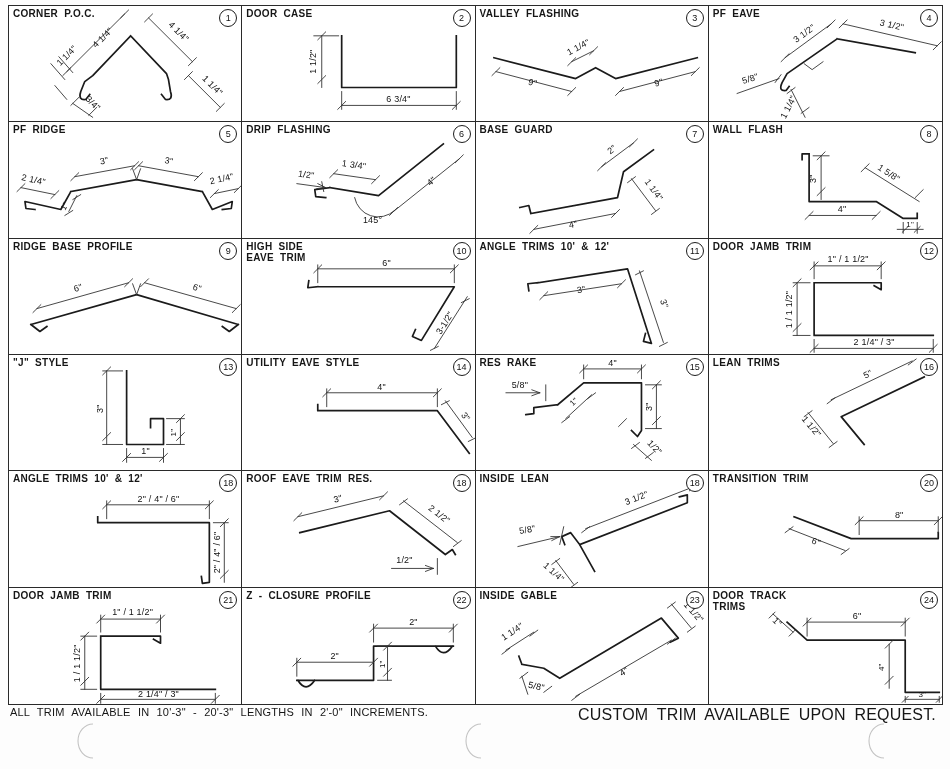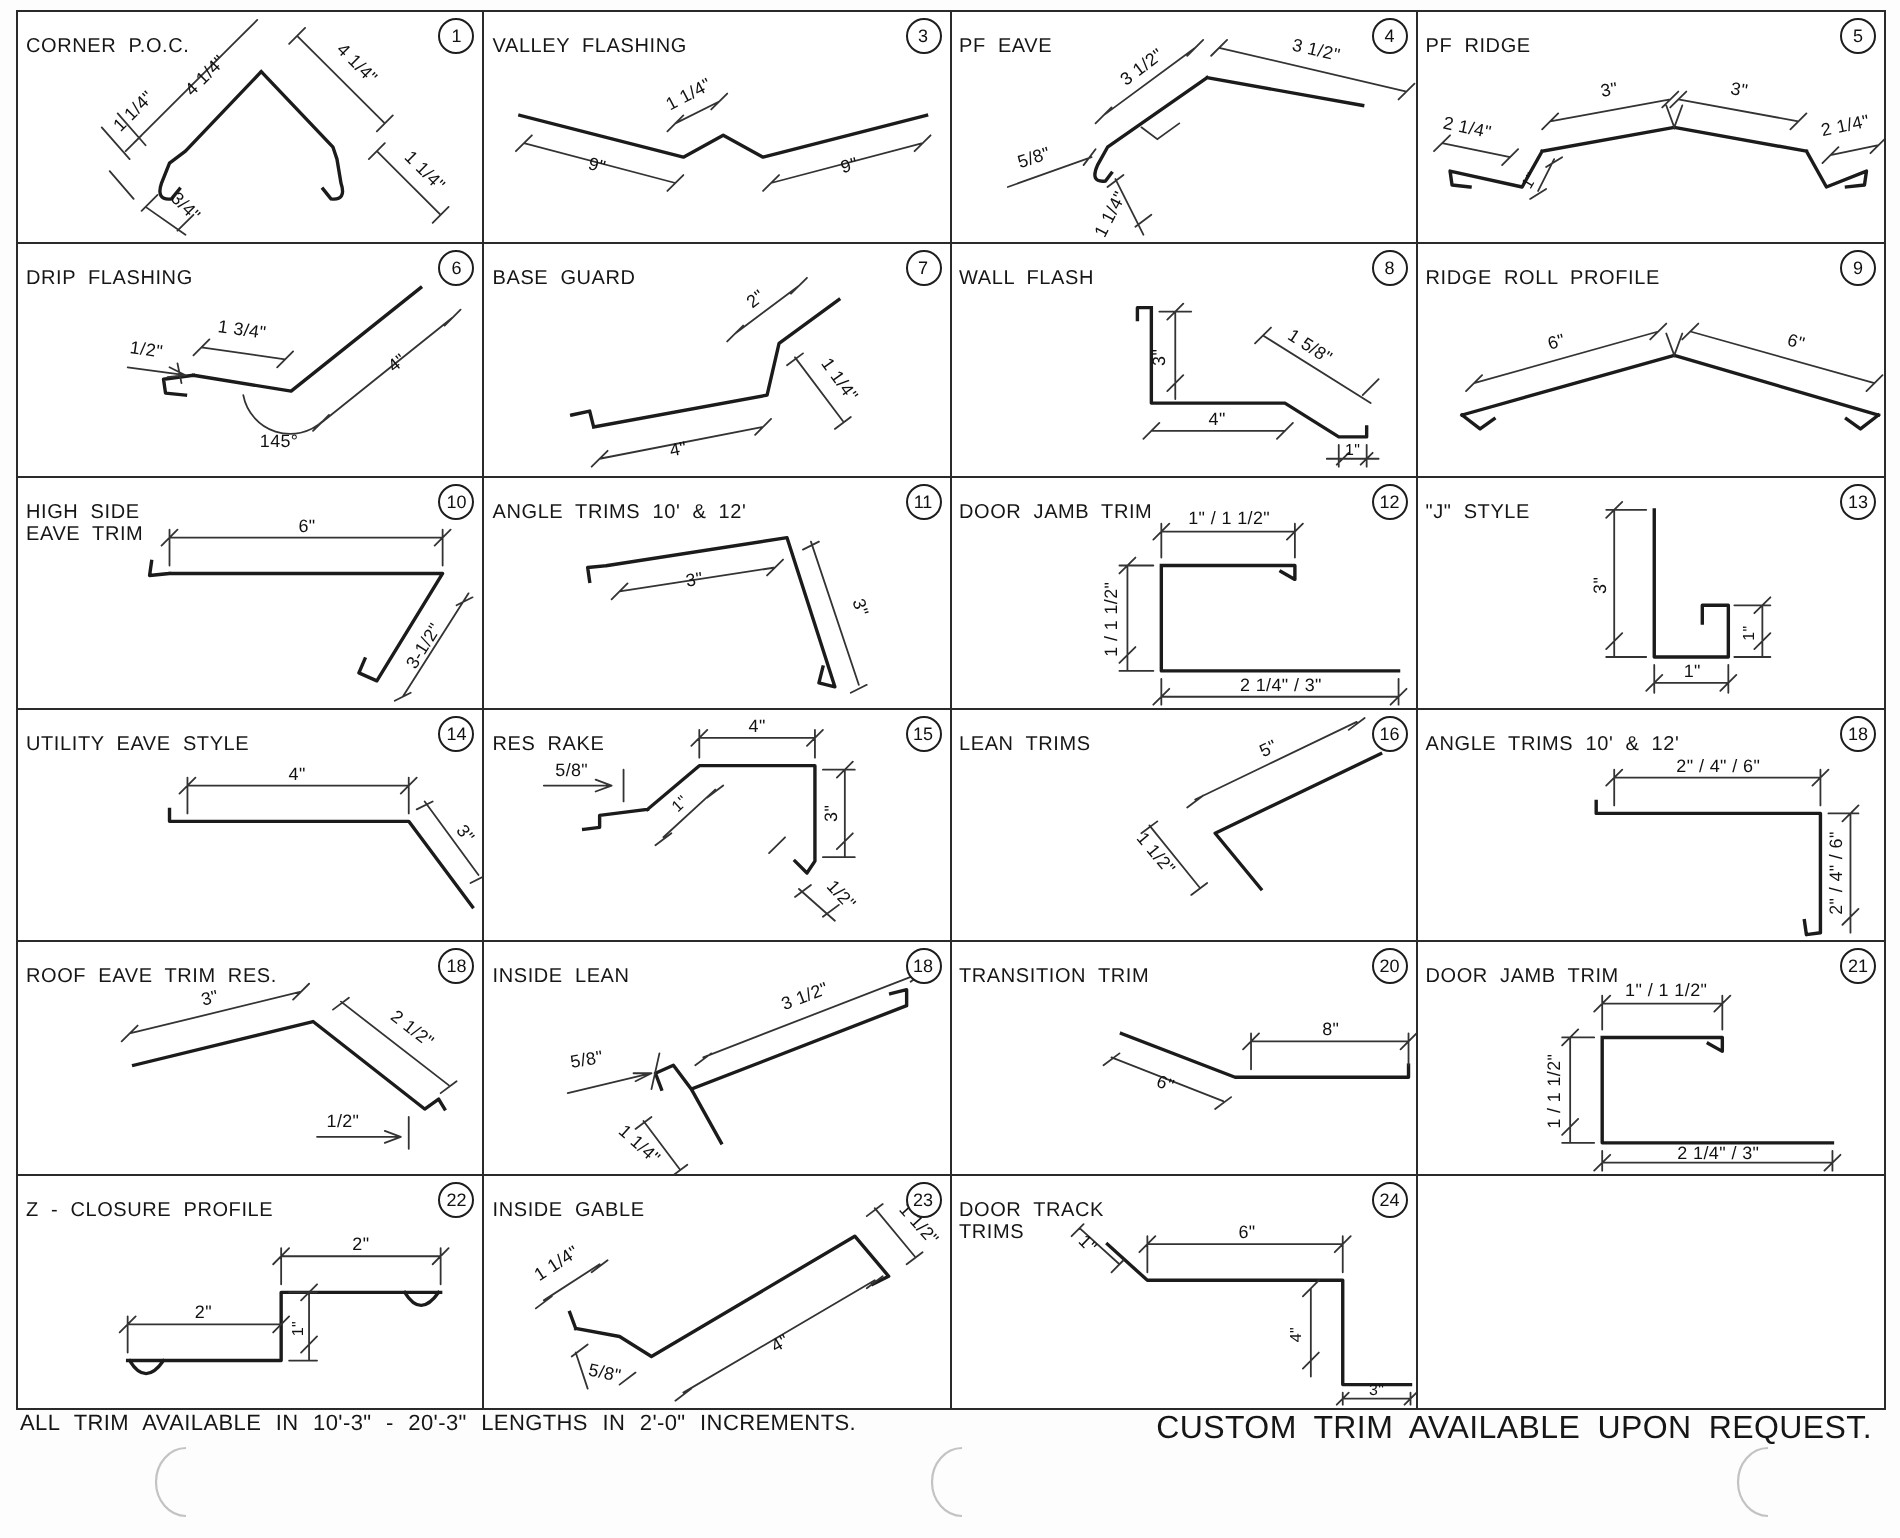--- a/index.html
+++ b/index.html
@@ -2,21 +2,21 @@
 <html><head>
 <meta charset="utf-8">
 <style>
   html,body{margin:0;padding:0;}
   body{width:950px;height:769px;position:relative;background:#fdfdfd;font-family:"Liberation Sans",sans-serif;overflow:hidden;}
   .sheet{position:absolute;left:8px;top:5px;width:933px;height:698px;border:1.5px solid #2a2a2a;background:#fff;
          display:grid;grid-template-columns:repeat(4,1fr);grid-template-rows:repeat(6,1fr);}
   .cell{position:relative;border-right:1.3px solid #2a2a2a;border-bottom:1.3px solid #2a2a2a;overflow:hidden;background:#fff;}
   .cell:nth-child(4n){border-right:none;}
   .cell:nth-child(n+21){border-bottom:none;}
-  .title{position:absolute;top:12px;left:4px;font-size:10px;line-height:11px;letter-spacing:.3px;word-spacing:3px;color:#161616;z-index:2;white-space:nowrap;}
+  .title{position:absolute;top:2px;left:4px;font-size:10px;line-height:11px;letter-spacing:.3px;word-spacing:3px;color:#161616;z-index:2;white-space:nowrap;font-weight:bold;}
   .badge{position:absolute;top:3px;right:4px;width:16px;height:16px;border:1.2px solid #1d1d1d;border-radius:50%;
          font-size:9px;line-height:16px;text-align:center;color:#111;z-index:2;background:#fff;}
   svg.draw{position:absolute;left:0;top:0;width:100%;height:100%;z-index:1;}
   .p{fill:none;stroke:#1b1b1b;stroke-width:1.7;stroke-linejoin:round;stroke-linecap:square;}
   .d{fill:none;stroke:#333;stroke-width:.9;stroke-linecap:round;}
   .t{font-family:"Liberation Sans",sans-serif;font-size:9px;fill:#111;text-anchor:middle;letter-spacing:.2px;}
   .t.sm{font-size:8px;}
   .footer{position:absolute;top:706px;left:0;width:950px;z-index:2;}
   .footer .fl{position:absolute;left:10px;top:0;font-size:11px;letter-spacing:.2px;word-spacing:4px;color:#161616;white-space:nowrap;}
   .footer .fr{position:absolute;right:14px;top:0;font-size:16px;letter-spacing:.2px;word-spacing:4px;color:#161616;white-space:nowrap;}
@@ -35,20 +35,30 @@
       <path class="p" d="M122,30 L84,70 L76,76 L72,86 q-3,9 5,8 l4,-5 M122,30 L158,68 L160,74 L162,86 q3,9 -5,8 l-4,-5"></path>
       <path class="d" d="M58,66 L116,8 M54,70 l8,-8 M112,12 l8,-8 M42,58 L56,74 M50,51 L64,67 M46,80 L58,94 M64,98 L84,112 M62,100 l8,-8 M80,110 l8,-8 M140,12 L184,56 M136,16 l8,-8 M180,60 l8,-8 M180,70 L212,102 M176,74 l8,-8 M208,106 l8,-8"></path>
       <text class="t" transform="rotate(-45,60,52)" x="60" y="52">1 1/4"</text>
       <text class="t" transform="rotate(-45,96,34)" x="96" y="34">4 1/4"</text>
       <text class="t" transform="rotate(45,168,28)" x="168" y="28">4 1/4"</text>
       <text class="t" transform="rotate(45,202,82)" x="202" y="82">1 1/4"</text>
       <text class="t" transform="rotate(45,82,100)" x="82" y="100">3/4"</text>
     </svg>
   </div>
 
+  <div class="cell">
+    <span class="title">DOOR CASE</span>
+    <span class="badge">2</span>
+    <svg class="draw" viewBox="0 0 233 116" preserveAspectRatio="none">
+      <path class="p" d="M100,30 L100,82 L215,82 L215,30"></path>
+      <path class="d" d="M80,30 L80,82 M72,30 L97,30 M76,34 l8,-8 M76,78 l8,-8 M100,100 L215,100 M100,86 L100,104 M215,86 L215,104 M96,104 l8,-8 M211,104 l8,-8"></path>
+      <text class="t" transform="rotate(-90,74,56)" x="74" y="56">1 1/2"</text>
+      <text class="t" x="157" y="97">6 3/4"</text>
+    </svg>
+  </div>
 
   <div class="cell">
     <span class="title">VALLEY FLASHING</span>
     <span class="badge">3</span>
     <svg class="draw" viewBox="0 0 233 116" preserveAspectRatio="none">
       <path class="p" d="M18,52 L100,73 L120,62 L140,73 L222,52"></path>
       <path class="d" d="M20,66 L96,86 M16,70 l8,-8 M92,90 l8,-8 M144,86 L220,66 M140,90 l8,-8 M216,70 l8,-8 M96,56 L118,45 M92,60 l8,-8 M114,49 l8,-8"></path>
       <text class="t" transform="rotate(15,56,80)" x="56" y="80">9"</text>
       <text class="t" transform="rotate(-28,104,44)" x="104" y="44">1 1/4"</text>
       <text class="t" transform="rotate(-15,184,80)" x="184" y="80">9"</text>
@@ -114,21 +124,21 @@
       <path class="p" d="M100,32 l-7,0 l0,6 M100,32 L100,80 L167,80 L194,97 L208,97 l0,-5"></path>
       <path class="d" d="M112,34 L112,78 M104,34 L120,34 M108,38 l8,-8 M108,74 l8,-8 M156,46 L210,80 M152,50 l8,-8 M206,76 l8,-8 M100,94 L167,94 M96,98 l8,-8 M163,98 l8,-8 M194,101 L194,112 M208,101 L208,112 M188,108 L214,108 M193,111 l6,-6 M205,111 l6,-6"></path>
       <text class="t" transform="rotate(-90,107,57)" x="107" y="57">3"</text>
       <text class="t" transform="rotate(33,178,54)" x="178" y="54">1 5/8"</text>
       <text class="t" x="133" y="91">4"</text>
       <text class="t sm" x="201" y="106">1"</text>
     </svg>
   </div>
 
   <div class="cell">
-    <span class="title">RIDGE ROLL PROFILE</span>
+    <span class="title">RIDGE BASE PROFILE</span>
     <span class="badge">9</span>
     <svg class="draw" viewBox="0 0 233 116" preserveAspectRatio="none">
       <path class="p" d="M22,86 L128,56 L230,86 M22,86 l9,7 l7,-5 M230,86 l-9,7 l-7,-5"></path>
       <path class="d" d="M124,45 L128,56 L132,45 M28,70 L120,44 M24,74 l8,-8 M116,48 l8,-8 M136,44 L228,70 M132,48 l8,-8 M224,74 l8,-8"></path>
       <text class="t" transform="rotate(-16,70,52)" x="70" y="52">6"</text>
       <text class="t" transform="rotate(16,188,52)" x="188" y="52">6"</text>
     </svg>
   </div>
 
   <div class="cell">

